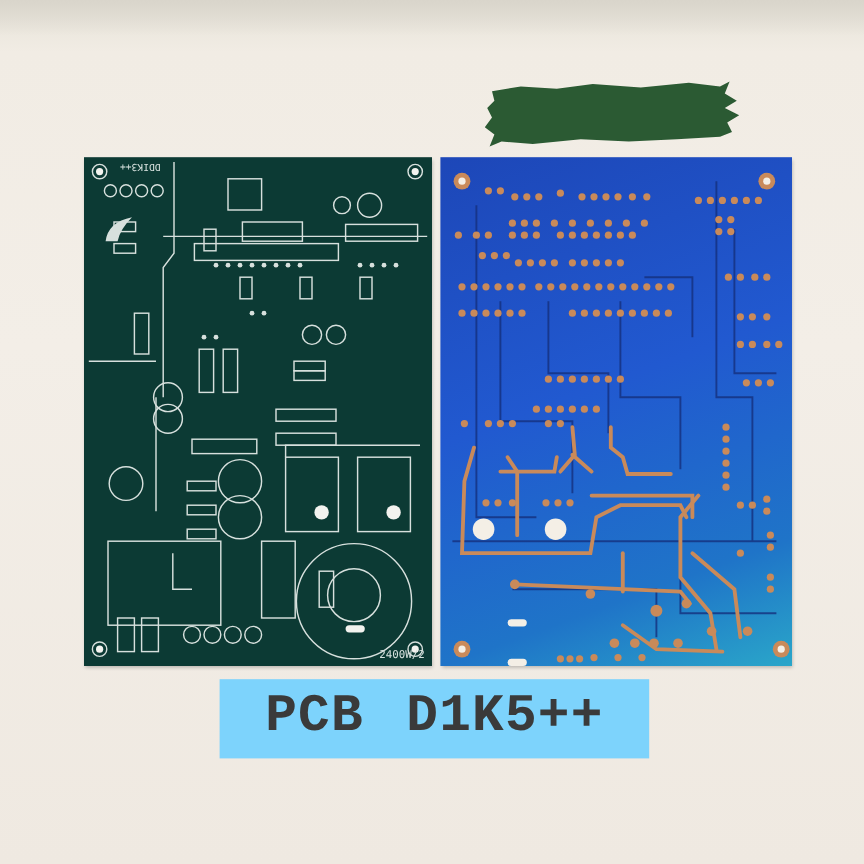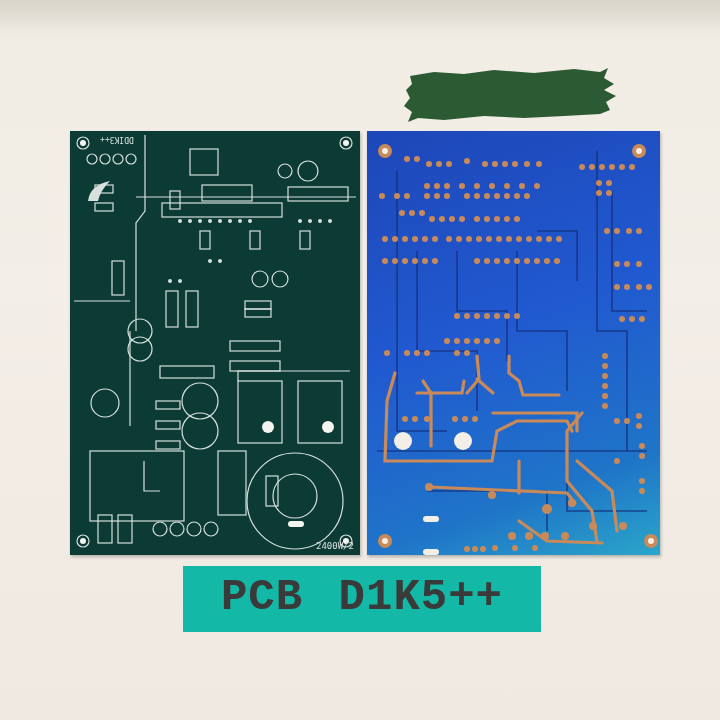--- a/index.html
+++ b/index.html
@@ -30,21 +30,21 @@
     box-shadow: 1px 2px 3px rgba(0,0,0,0.25);
   }
   .board-blue {
     left:367px; top:131px; width:293px; height:424px;
     background: linear-gradient(160deg, #1d47b8 0%, #2159d0 45%, #1f74c8 80%, #2aa6c9 100%);
     box-shadow: 1px 2px 3px rgba(0,0,0,0.25);
   }
   .board svg { position:absolute; left:0; top:0; }
   .caption-box {
     position:absolute; left:183px; top:566px; width:358px; height:66px;
-    background:#14b8a6;
+    background:#7dd3fc;
   }
   .caption-text {
     position:absolute; left:0; top:6px; width:358px; text-align:center;
     font-family: "Liberation Mono", monospace; font-weight:bold;
     font-size:44px; color:#3a3a3a; letter-spacing:1px; word-spacing:8px;
   }
   .silk-label {
     position:absolute; font-family:"DejaVu Sans Mono", monospace;
     color:#d8e2df; font-size:8px;
   }

